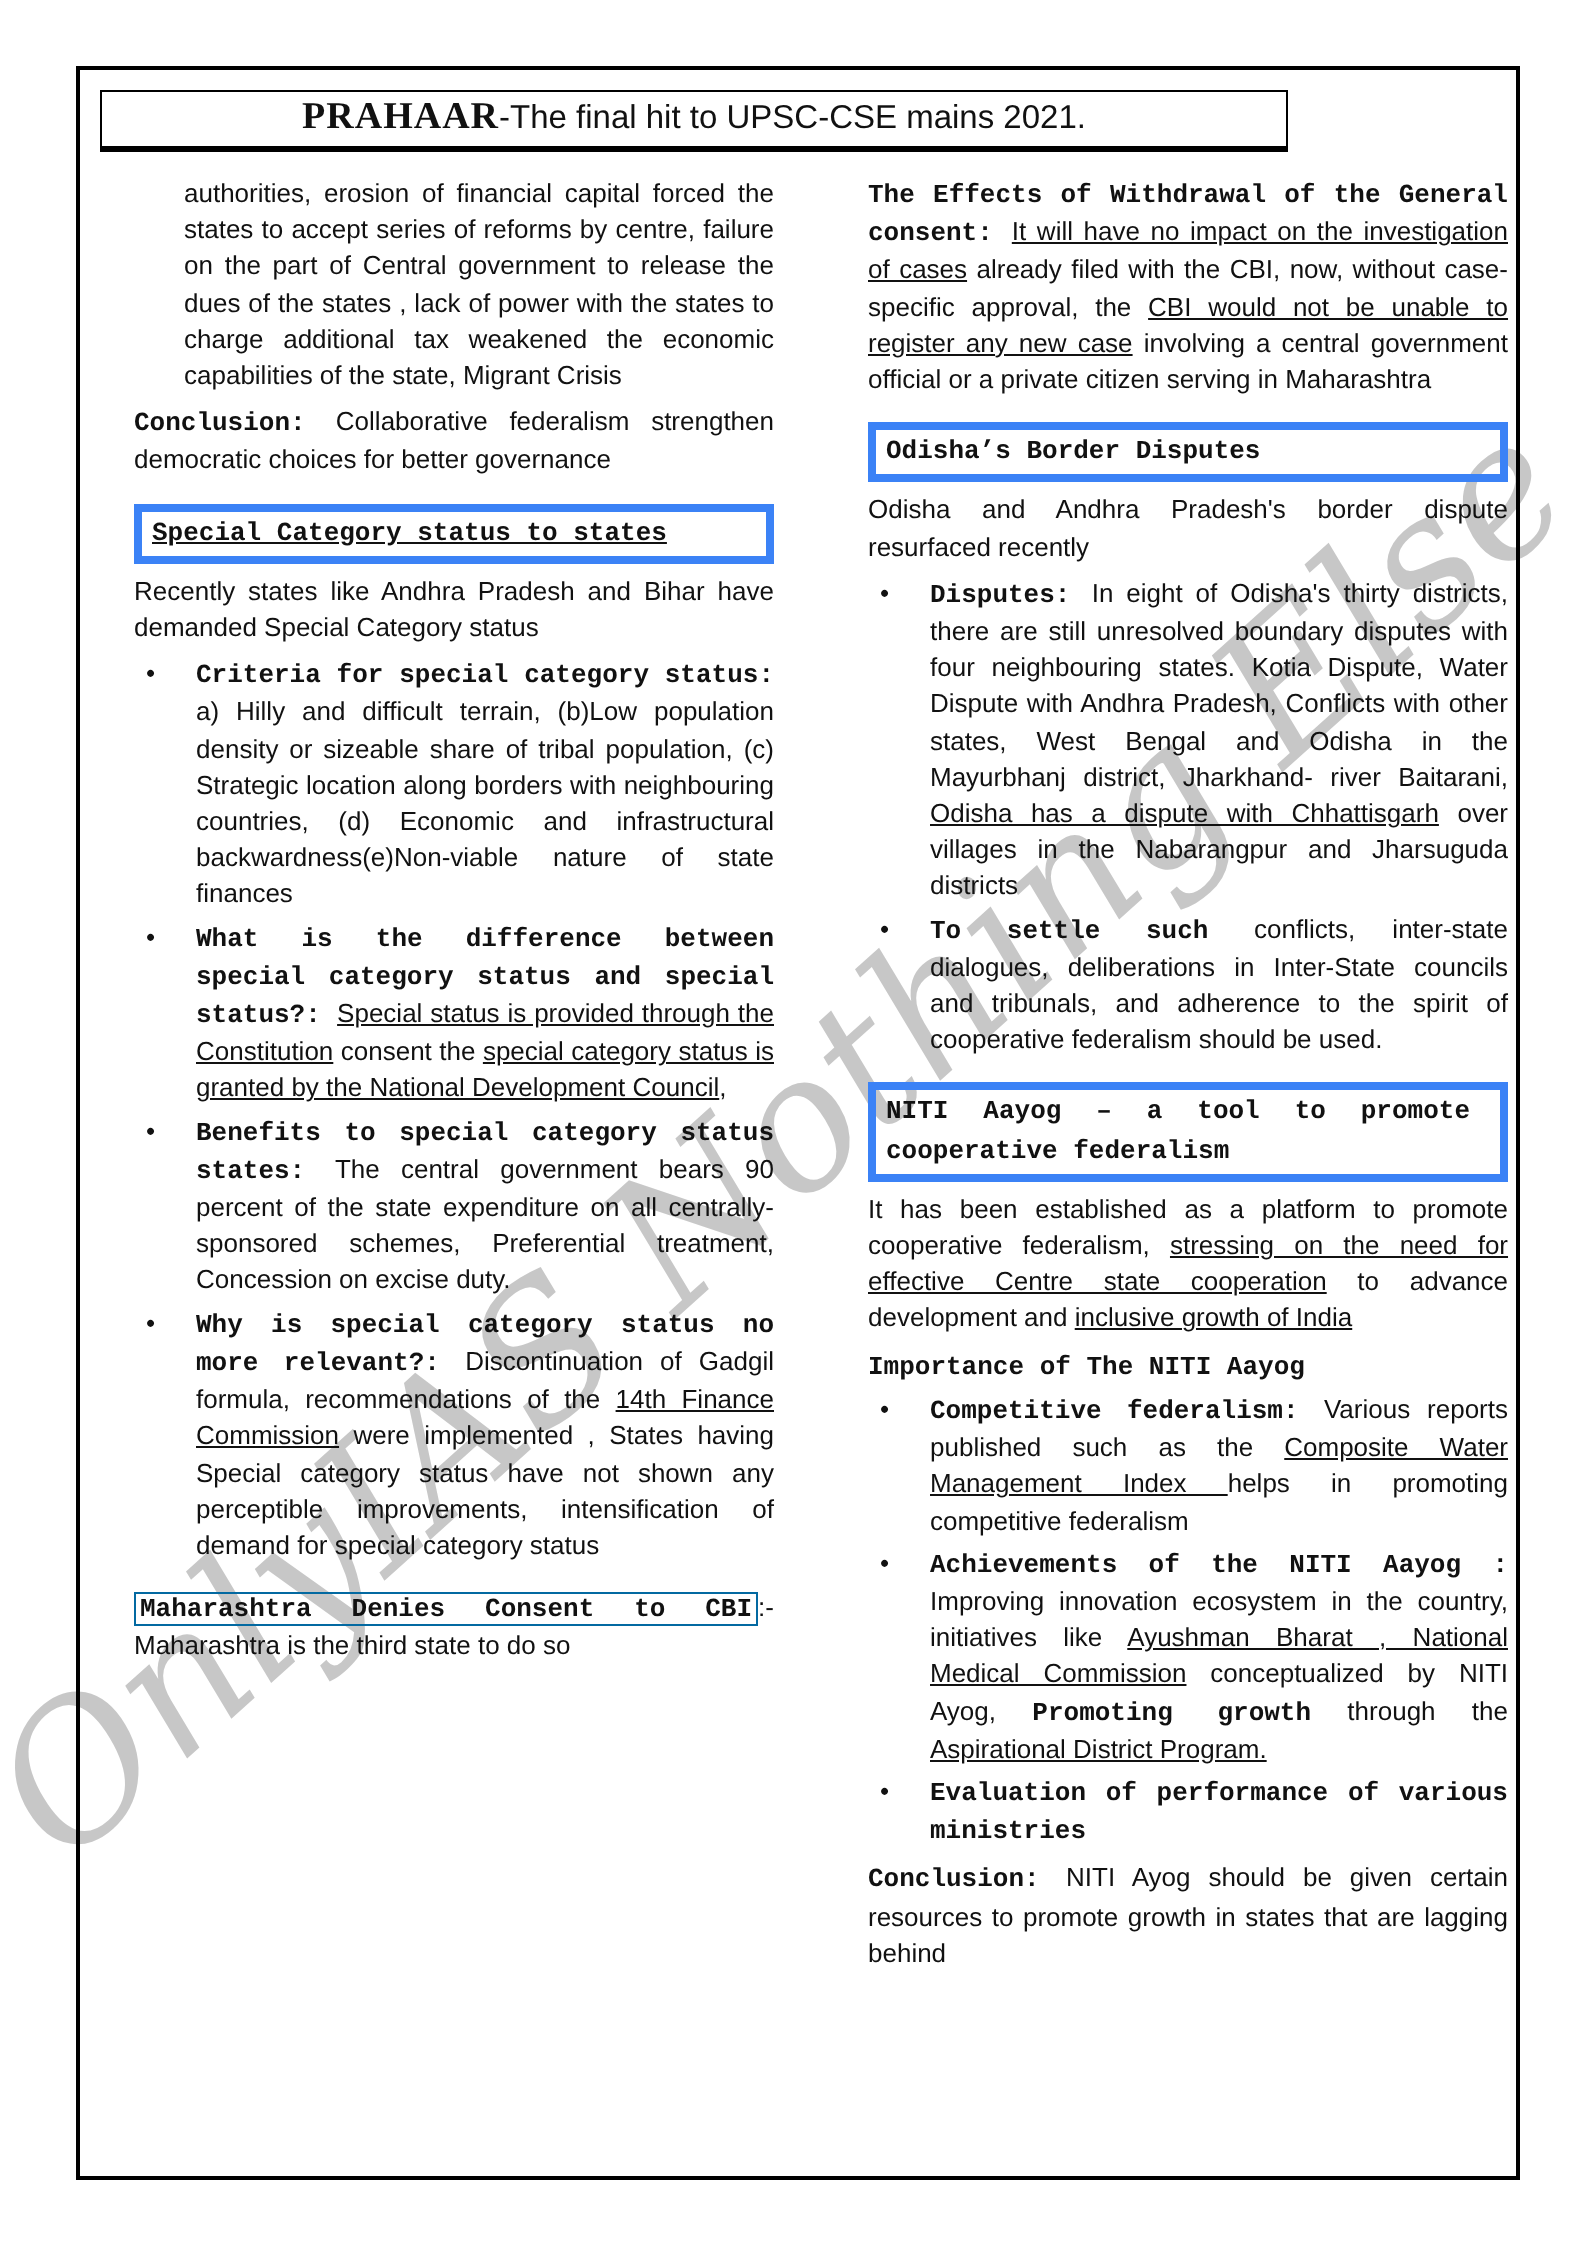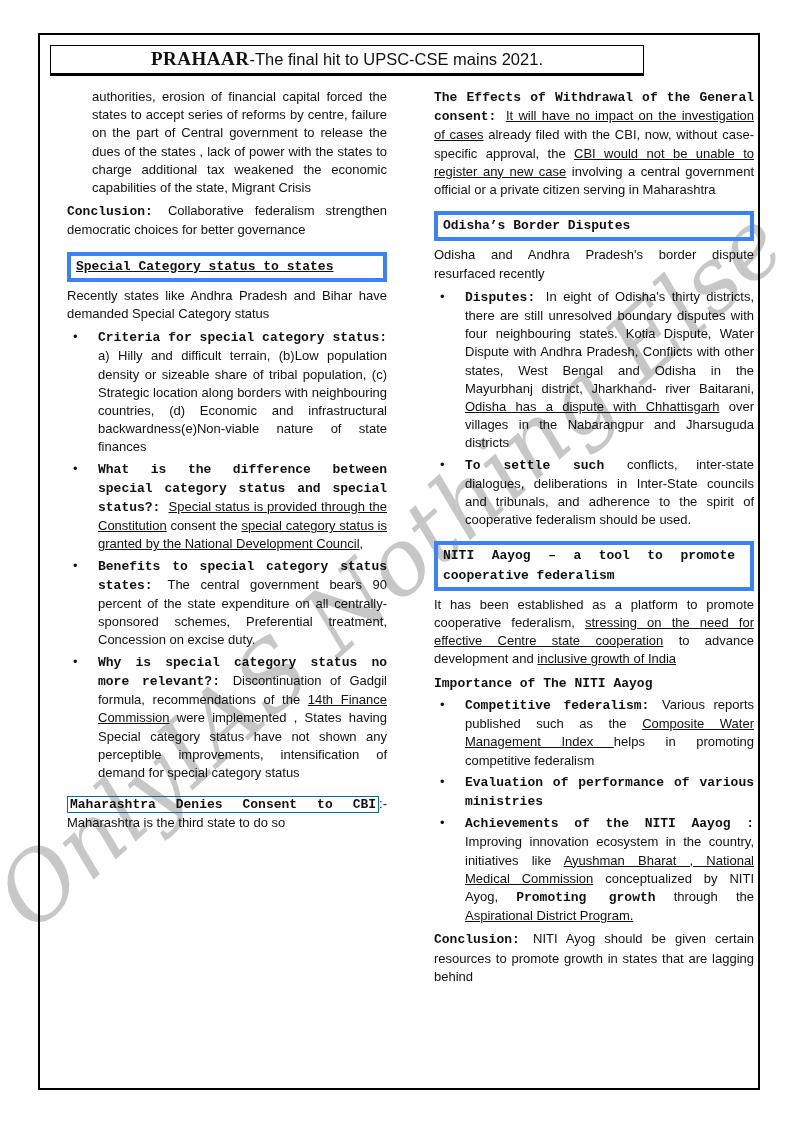--- a/index.html
+++ b/index.html
@@ -121,19 +121,19 @@
         <div class="paragraph"><span>Odisha and Andhra Pradesh's border dispute resurfaced recently</span></div>
         <ul class="bullets">
           <li><span class="b">Disputes: </span><span>In eight of Odisha's thirty districts, there are still unresolved boundary disputes with four neighbouring states. Kotia Dispute, Water Dispute with Andhra Pradesh, Conflicts with other states, West Bengal and Odisha in the Mayurbhanj district, Jharkhand- river Baitarani, </span><span class="u">Odisha has a dispute with Chhattisgarh</span><span> over villages in the Nabarangpur and Jharsuguda districts</span></li>
           <li><span class="b">To settle such </span><span>conflicts, inter-state dialogues, deliberations in Inter-State councils and tribunals, and adherence to the spirit of cooperative federalism should be used.</span></li>
         </ul>
         <div class="heading-box"><span class="b">NITI Aayog – a tool to promote cooperative federalism</span></div>
         <div class="paragraph"><span>It has been established as a platform to promote cooperative federalism, </span><span class="u">stressing on the need for effective Centre state cooperation</span><span> to advance development and </span><span class="u">inclusive growth of India</span></div>
         <div class="subheading"><span class="b">Importance of The NITI Aayog</span></div>
         <ul class="bullets">
           <li><span class="b">Competitive federalism: </span><span>Various reports published such as the </span><span class="u">Composite Water Management Index </span><span>helps in promoting competitive federalism</span></li>
+          <li><span class="b">Achievements of the NITI Aayog : </span><span>Improving innovation ecosystem in the country, initiatives like </span><span class="u">Ayushman Bharat , National Medical Commission</span><span> conceptualized by NITI Ayog, </span><span class="b">Promoting growth</span><span> through the </span><span class="u">Aspirational District Program.</span></li>
           <li><span class="b">Evaluation of performance of various ministries</span></li>
-          <li><span class="b">Achievements of the NITI Aayog : </span><span>Improving innovation ecosystem in the country, initiatives like </span><span class="u">Ayushman Bharat , National Medical Commission</span><span> conceptualized by NITI Ayog, </span><span class="b">Promoting growth</span><span> through the </span><span class="u">Aspirational District Program.</span></li>
         </ul>
         <div class="paragraph"><span class="b">Conclusion: </span><span>NITI Ayog should be given certain resources to promote growth in states that are lagging behind</span></div>
       </div>
   </div>
 </div>
 
 </body></html>

